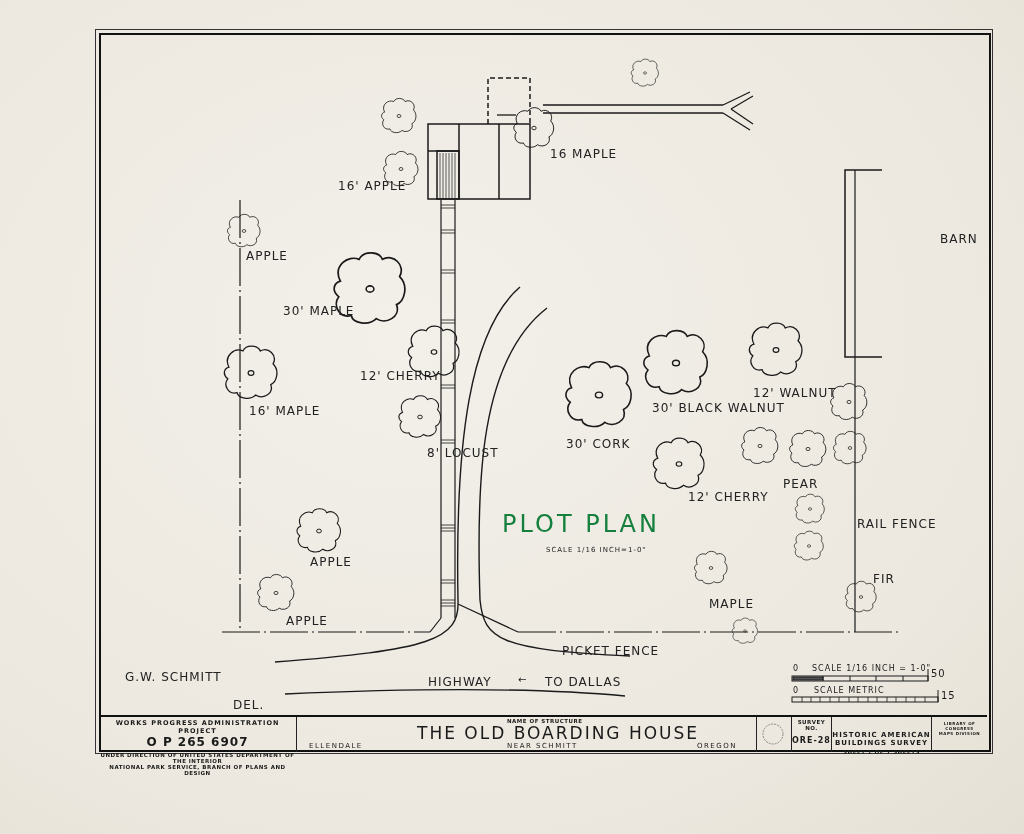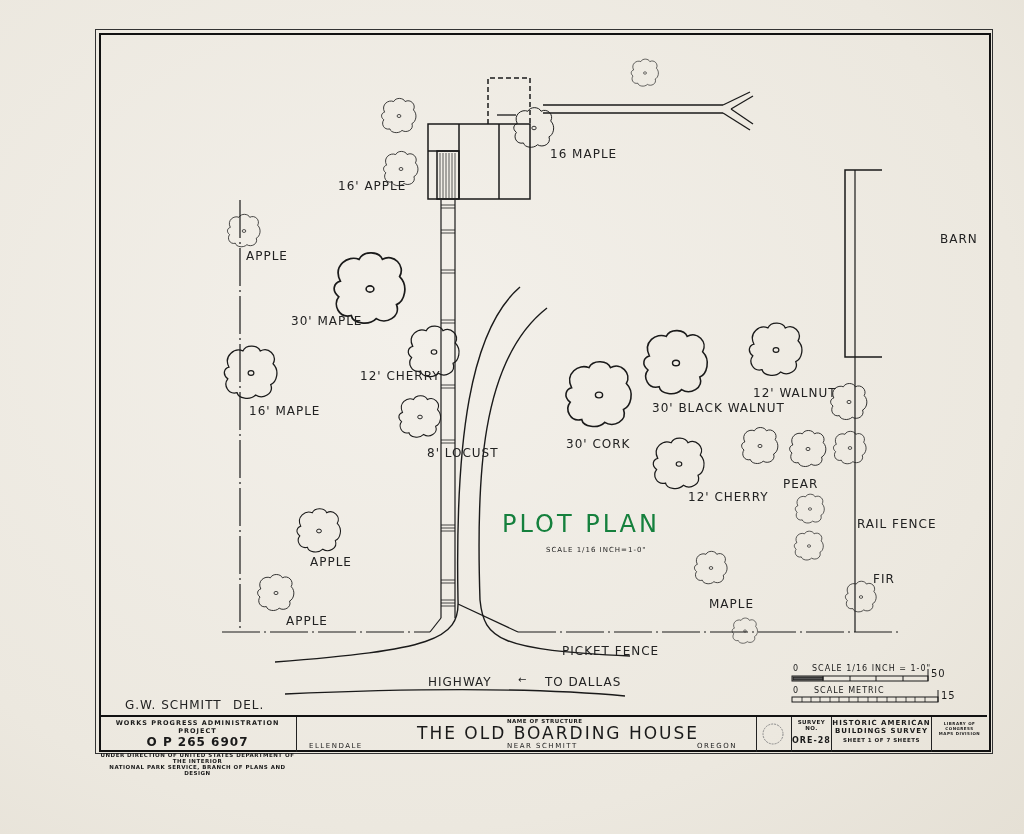--- a/index.html
+++ b/index.html
@@ -158,21 +158,21 @@
         <line x1="925" y1="697" x2="925" y2="702"></line>
     </g>
   </g>
 
   <circle cx="773" cy="734" r="10" stroke="#888" fill="none" stroke-width="1" stroke-dasharray="2,1"></circle>
 </svg>
 
 <span class="lbl" style="left:550px;top:147px;">16 MAPLE</span>
 <span class="lbl" style="left:338px;top:179px;">16' APPLE</span>
 <span class="lbl" style="left:246px;top:249px;">APPLE</span>
-<span class="lbl" style="left:283px;top:314px;margin-left:8px;">30' MAPLE</span>
+<span class="lbl" style="left:283px;top:304px;">30' MAPLE</span>
 <span class="lbl" style="left:249px;top:404px;">16' MAPLE</span>
 <span class="lbl" style="left:360px;top:369px;">12' CHERRY</span>
 <span class="lbl" style="left:393px;top:446px;margin-left:34px;">8' LOCUST</span>
 <span class="lbl" style="left:893px;top:232px;padding-left:47px;">BARN</span>
 <span class="lbl" style="left:753px;top:386px;">12' WALNUT</span>
 <span class="lbl" style="left:652px;top:401px;">30' BLACK WALNUT</span>
 <span class="lbl" style="left:566px;top:437px;">30' CORK</span>
 <span class="lbl" style="left:688px;top:490px;">12' CHERRY</span>
 <span class="lbl" style="left:783px;top:477px;">PEAR</span>
 <span class="lbl" style="left:857px;top:517px;">RAIL FENCE</span>
@@ -181,21 +181,21 @@
 <span class="lbl" style="left:310px;top:555px;">APPLE</span>
 <span class="lbl" style="left:286px;top:614px;">APPLE</span>
 <span class="lbl" style="left:562px;top:644px;">PICKET FENCE</span>
 <span class="lbl" style="left:428px;top:675px;">HIGHWAY</span>
 <span class="lbl" style="left:518px;top:674px;font-size:10px;">←</span>
 <span class="lbl" style="left:545px;top:675px;">TO DALLAS</span>
 
 <div class="title-plot">PLOT PLAN</div>
 <div class="scale-sub">SCALE 1/16 INCH=1-0"</div>
 
-<span class="lbl" style="left:125px;top:698px;text-align:center;">G.W. SCHMITT</span>
+<span class="lbl" style="left:125px;top:670px;text-align:center;">G.W. SCHMITT</span>
 <span class="lbl" style="left:191px;top:698px;padding-left:42px;">DEL.</span>
 
 <span class="scale-text" style="left:793px;top:664px;">0</span>
 <span class="scale-text" style="left:812px;top:664px;">SCALE 1/16 INCH = 1-0"</span>
 <span class="scale-text" style="left:931px;top:668px;font-size:10px;">50</span>
 <span class="scale-text" style="left:793px;top:686px;">0</span>
 <span class="scale-text" style="left:814px;top:686px;">SCALE METRIC</span>
 <span class="scale-text" style="left:941px;top:690px;font-size:10px;">15</span>
 
 <div class="titleblock">
@@ -211,21 +211,21 @@
     <span style="position:absolute;left:12px;top:25px;font-size:7px;letter-spacing:1.5px;">ELLENDALE</span>
     <span style="position:absolute;left:210px;top:25px;font-size:7px;letter-spacing:1.5px;">NEAR SCHMITT</span>
     <span style="position:absolute;left:400px;top:25px;font-size:7px;letter-spacing:1.5px;">OREGON</span>
   </div>
   <div class="tb-cell" style="left:658px;width:35px;"></div>
   <div class="tb-cell" style="left:693px;width:40px;">
     <div class="tb-small" style="margin-top:2px;">SURVEY NO.</div>
     <div class="tb-mid" style="margin-top:5px;">ORE-28</div>
   </div>
   <div class="tb-cell" style="left:733px;width:100px;">
-    <div class="tb-mid" style="font-size:7px;margin-top:2px;">HISTORIC AMERICAN</div>
+    <div class="tb-mid" style="font-size:7px;margin-top:14px;">HISTORIC AMERICAN</div>
     <div class="tb-mid" style="font-size:7px;">BUILDINGS SURVEY</div>
     <div class="tb-small" style="margin-top:2px;">SHEET 1 OF 7 SHEETS</div>
   </div>
   <div class="tb-cell" style="left:833px;width:55px;border-right:none;">
     <div class="tb-small" style="font-size:4px;margin-top:4px;">LIBRARY OF CONGRESS</div>
     <div class="tb-small" style="font-size:4px;">MAPS DIVISION</div>
   </div>
 </div>
 
 </body></html>

